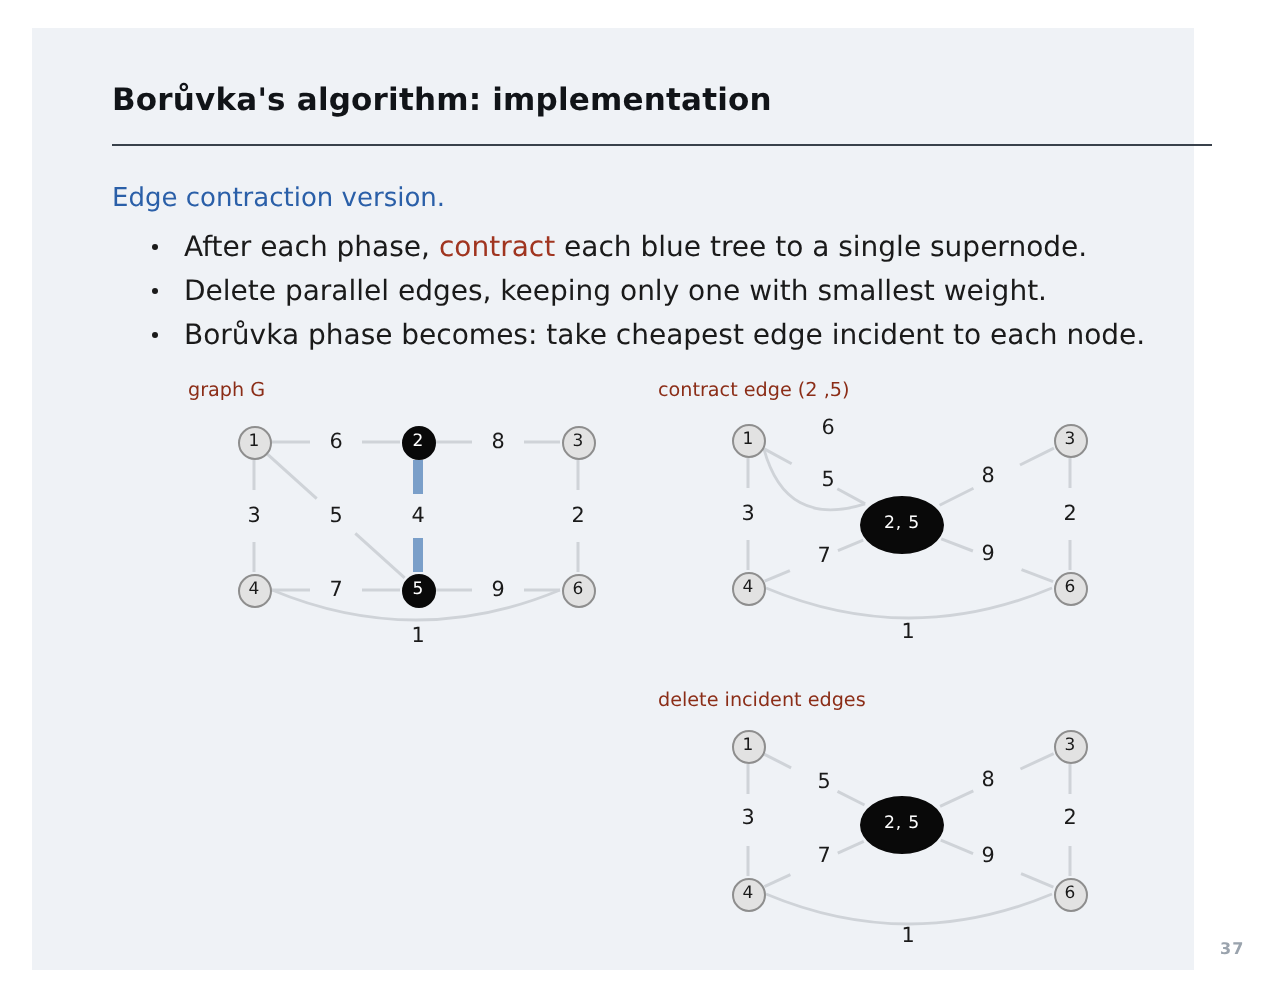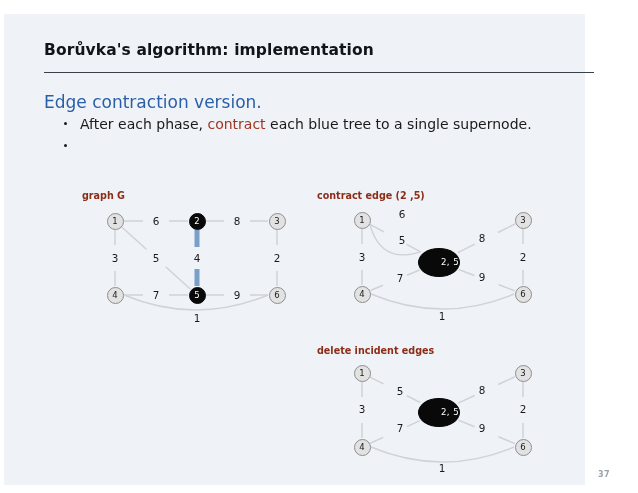--- a/index.html
+++ b/index.html
@@ -8,21 +8,21 @@
     background: #ffffff;
   }
   body {
     width: 638px;
     height: 493px;
     overflow: hidden;
     font-family: "DejaVu Sans", "Liberation Sans", sans-serif;
   }
   #slide {
     position: absolute;
-    left: 4px;
+    left: 16px;
     top: 14px;
     width: 581px;
     height: 471px;
     background: #eff2f6;
   }
   #page-num {
     position: absolute;
     left: 594px;
     top: 456px;
     font-size: 8px;
@@ -44,21 +44,21 @@
     left: 40px;
     top: 58px;
     width: 550px;
     height: 1px;
     background: #39414b;
   }
   .subhead {
     position: absolute;
     left: 40px;
     top: 78px;
-    font-size: 17px;
+    font-size: 13px;
     color: #2a5fa8;
   }
   .bullets {
     position: absolute;
     left: 58px;
     top: 99px;
     width: 540px;
   }
   .bullet {
     position: relative;
@@ -75,21 +75,21 @@
     width: 3px;
     height: 3px;
     border-radius: 50%;
     background: #1a1a1a;
   }
   .hl-red { color: #a03520; }
 
   .figcap {
     position: absolute;
     font-size: 9.6px;
-    font-weight: bold;
+    font-weight: normal;
     color: #8b2d17;
   }
   .node {
     position: absolute;
     width: 17px;
     height: 17px;
     margin-left: -8.5px;
     margin-top: -8.5px;
     border-radius: 50%;
     background: #e2e2e2;
@@ -110,21 +110,20 @@
     height: 29px;
     margin-left: -21px;
     margin-top: -14.5px;
     border-radius: 50%;
     background: #090909;
     border-color: #090909;
     color: #ffffff;
     font-size: 8.6px;
     line-height: 27px;
     letter-spacing: 0.4px;
-    text-align: right;
   }
   .wlabel {
     position: absolute;
     font-size: 10.4px;
     color: #1a1a1a;
     transform: translate(-50%, -50%);
     background: transparent;
   }
   svg.edges {
     position: absolute;
@@ -141,21 +140,24 @@
   <div class="title">Borůvka's algorithm:  implementation</div>
   <div class="title-rule"></div>
 
   <div class="subhead">Edge contraction version.</div>
 
   <div class="bullets">
     <div class="bullet">
       <span class="dot"></span><span>After each phase, </span><span class="hl-red">contract</span><span> each blue tree to a single supernode.</span>
     </div>
     <div class="bullet">
-      <span class="dot"></span>
+      <span class="dot"></span><span>Delete parallel edges, keeping only one with smallest weight.</span>
+    </div>
+    <div class="bullet">
+      <span class="dot"></span><span>Borůvka phase becomes: take cheapest edge incident to each node.</span>
     </div>
   </div>
 
   <div class="figcap" id="cap-0" style="left: 78px; top: 176px;">graph G</div>
   <div class="figcap" id="cap-1" style="left: 313px; top: 176px; text-align: center;">contract edge (2 ,5)</div>
   <div class="figcap" id="cap-2" style="left: 313px; top: 331px;">delete incident edges</div>
 
   <svg class="edges" id="edge-layer" width="618" height="471">
       <line x1="120" y1="207" x2="139" y2="207" stroke="#cfd3d8" stroke-width="1.5"></line>
       <line x1="165" y1="207" x2="184" y2="207" stroke="#cfd3d8" stroke-width="1.5"></line>

